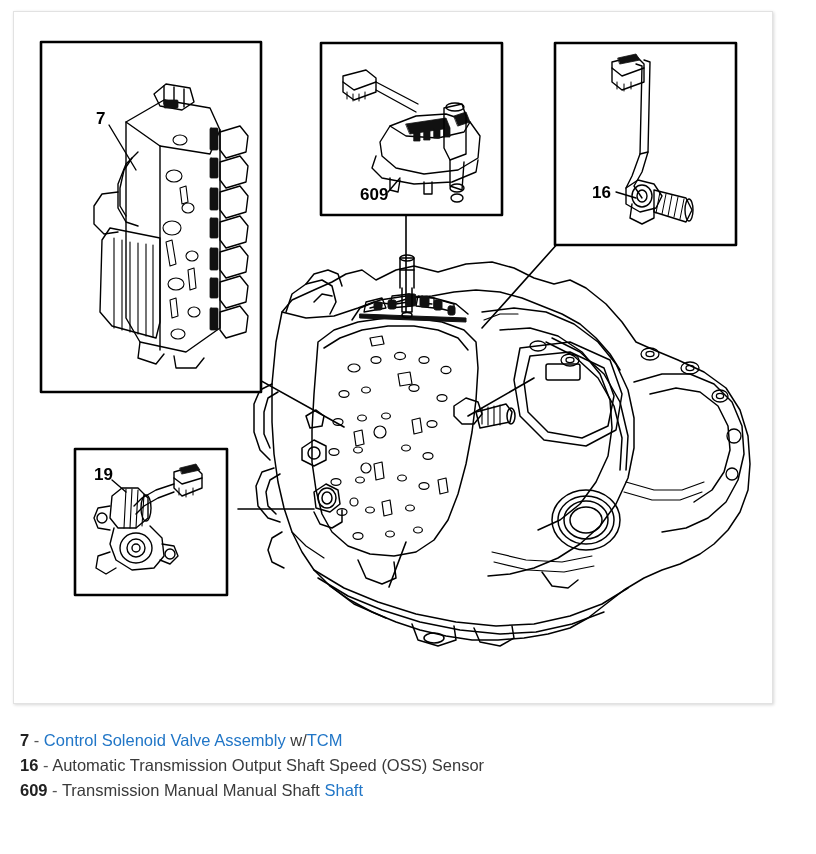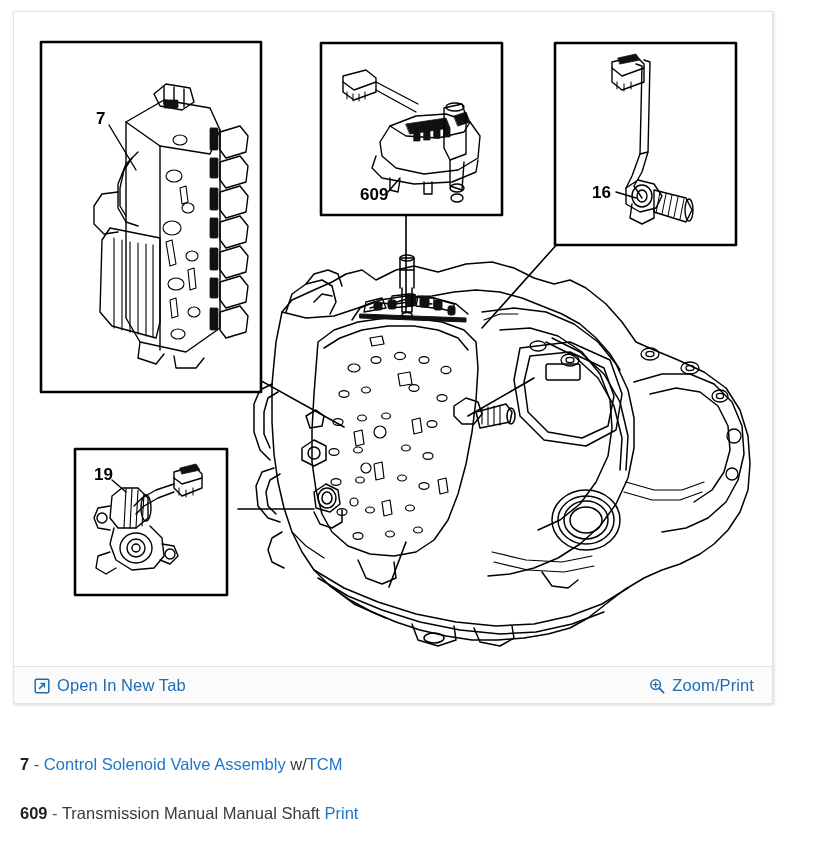--- a/index.html
+++ b/index.html
@@ -85,21 +85,20 @@
     left: 20px;
     top: 728px;
     width: 760px;
   }
   .cap-row {
     font-size: 16.5px;
     line-height: 25px;
     color: #3a3a3a;
     white-space: nowrap;
     font-family: "Liberation Sans", sans-serif;
-    margin-top: 24px;
   }
   .cap-num {
     font-weight: bold;
     color: #222222;
   }
   .cap-dash { color: #555555; }
   .cap-plain { color: #3a3a3a; }
   .cap-link {
     color: #2176c7;
     cursor: pointer;
@@ -506,39 +505,19 @@
 
             <path d="M112 480 L98 468"></path>
           </g>
           <text x="80" y="468" font-family="Liberation Sans, sans-serif" font-size="17" font-weight="bold" fill="#000" stroke="none">19</text>
         </g>
 
       </g>
     </svg>
   </div>
 
-  <div class="toolbar">
-
-    <div class="tool-btn left">
-      <svg class="tool-icon" viewBox="0 0 16 16" fill="none">
-        <rect x="1.2" y="1.2" width="13.6" height="13.6" rx="1.4" stroke="#1f6cb4" stroke-width="1.5"></rect>
-        <path d="M5.6 10.4 L10.4 5.6" stroke="#1f6cb4" stroke-width="1.5" stroke-linecap="round"></path>
-        <path d="M6.9 5.6 H10.4 V9.1" stroke="#1f6cb4" stroke-width="1.5" stroke-linecap="round" stroke-linejoin="round"></path>
-      </svg>
-      <span class="lbl">Open In New Tab</span>
-    </div>
-
-    <div class="tool-btn right">
-      <svg class="tool-icon" viewBox="0 0 16 16" fill="none">
-        <circle cx="6.6" cy="6.6" r="4.8" stroke="#1f6cb4" stroke-width="1.5"></circle>
-        <path d="M10.2 10.2 L14.6 14.6" stroke="#1f6cb4" stroke-width="1.8" stroke-linecap="round"></path>
-        <path d="M6.6 4.3 V8.9 M4.3 6.6 H8.9" stroke="#1f6cb4" stroke-width="1.3" stroke-linecap="round"></path>
-      </svg>
-      <span class="lbl">Zoom/Print</span>
-    </div>
-
-  </div>
 </div>
 
 <div class="captions">
     <div class="cap-row"><span class="cap-num">7</span><span class="cap-dash"> - </span><span class="cap-link">Control Solenoid Valve Assembly</span><span class="cap-plain"> w/</span><span class="cap-link">TCM</span></div>
-    <div class="cap-row"><span class="cap-num">609</span><span class="cap-dash"> - </span><span class="cap-plain">Transmission Manual Manual Shaft </span><span class="cap-link">Print</span></div>
+    <div class="cap-row"><span class="cap-num">16</span><span class="cap-dash"> - </span><span class="cap-plain">Automatic Transmission Output Shaft Speed (OSS) Sensor</span></div>
+    <div class="cap-row"><span class="cap-num">609</span><span class="cap-dash"> - </span><span class="cap-plain">Transmission Manual Manual Shaft </span><span class="cap-link">Shaft</span></div>
   </div>
 
 </body></html>

